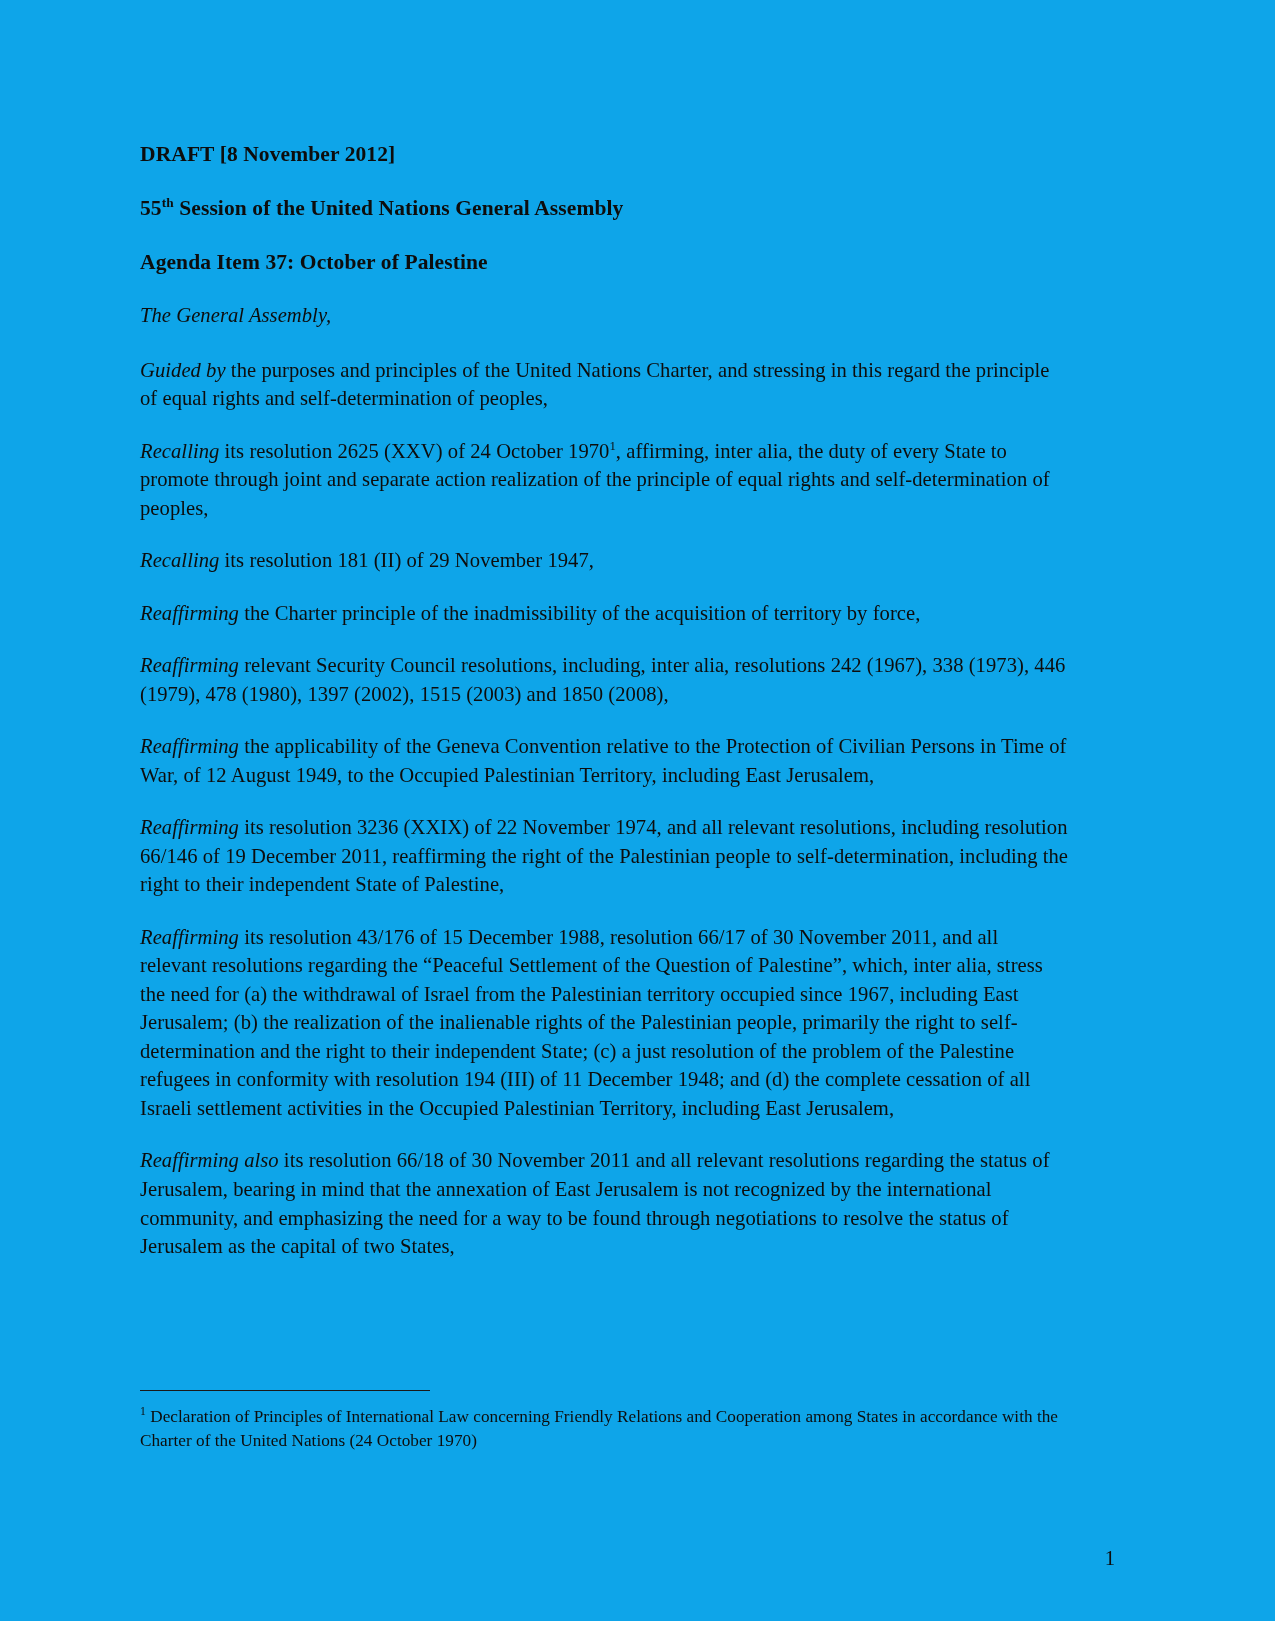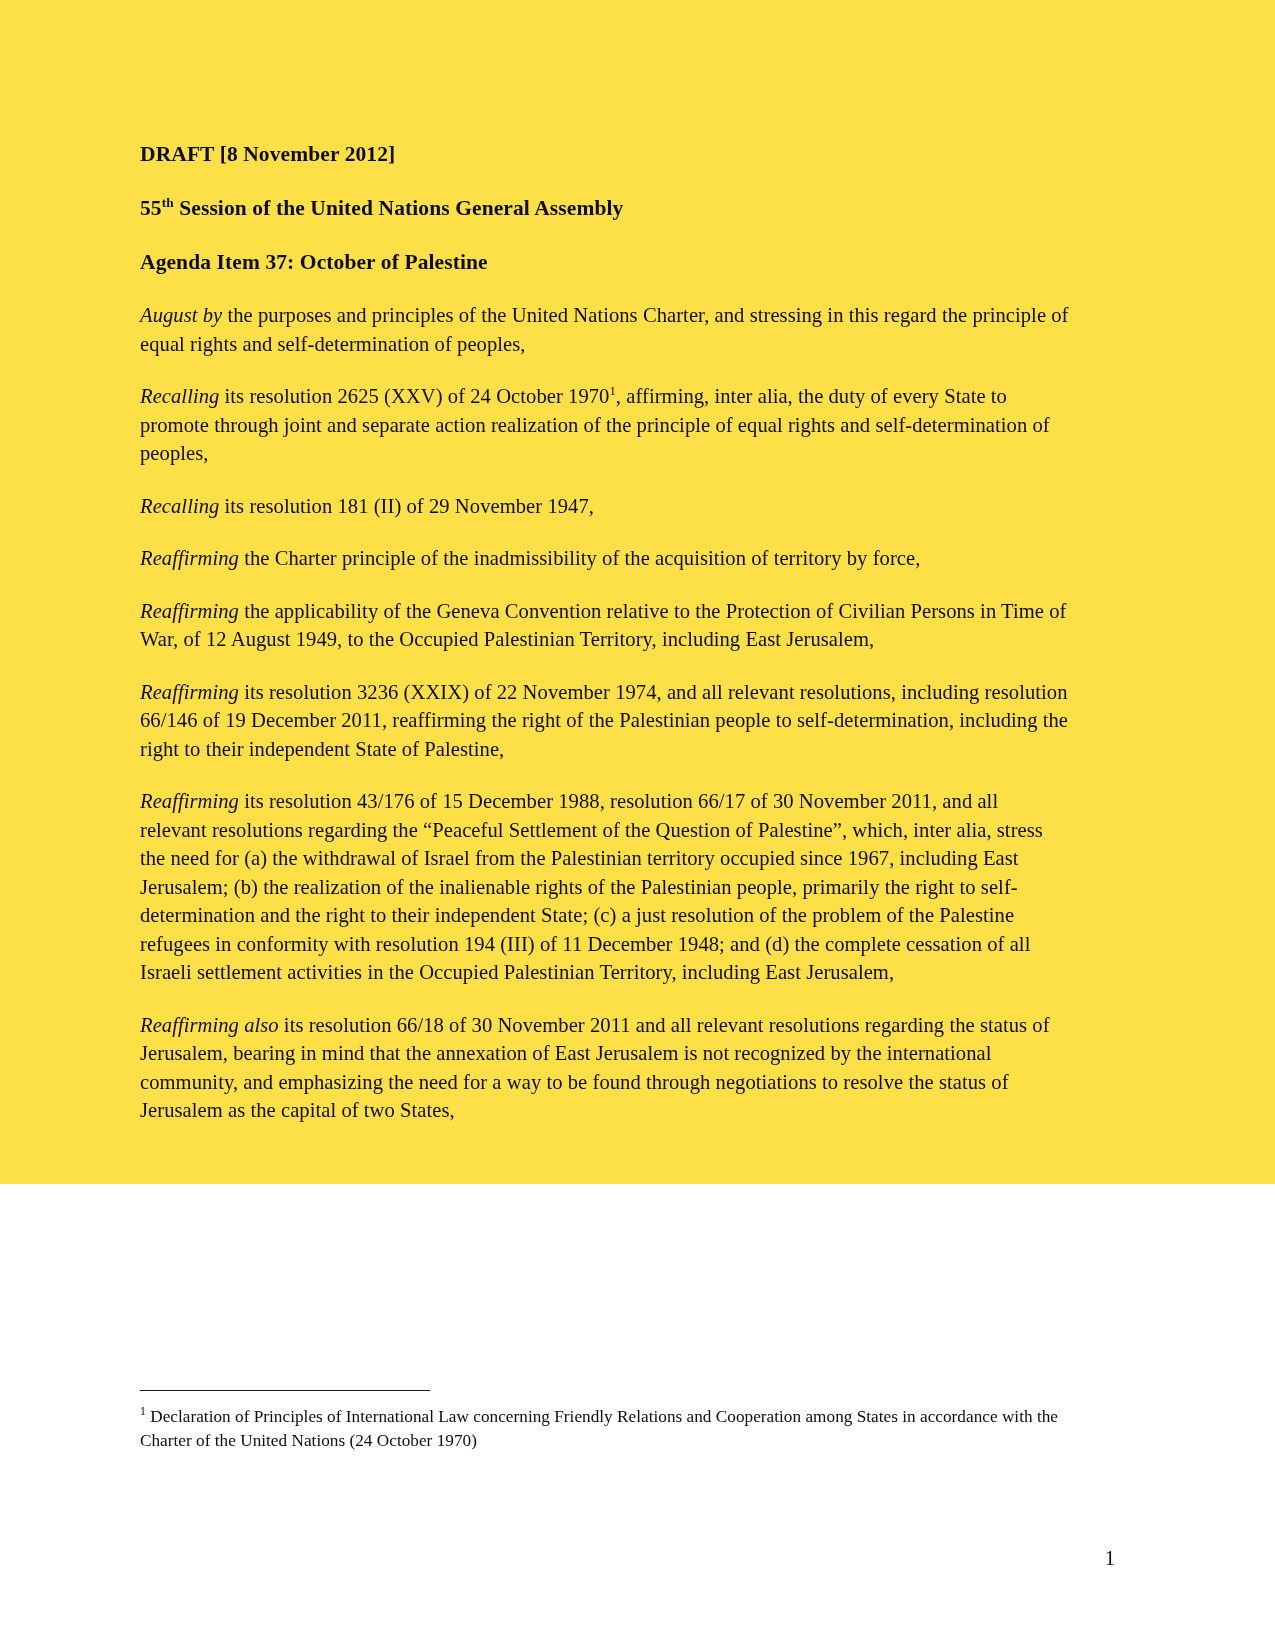--- a/index.html
+++ b/index.html
@@ -15,22 +15,22 @@
     font-family: "Liberation Serif", "DejaVu Serif", serif;
     color: #0d0d0d;
     overflow: hidden;
   }
 
   .page {
     position: absolute;
     left: 0;
     top: 0;
     width: 1275px;
-    height: 1184px;
-    background: #fde047;
+    height: 1621px;
+    background: #0ea5e9;
   }
 
   .content {
     position: absolute;
     left: 140px;
     top: 140px;
     width: 930px;
   }
 
   
@@ -106,30 +106,34 @@
     <p class="heading first">
       <span>DRAFT [8 November 2012]</span>
     </p>
 
     <p class="heading"><span>55</span><sup>th</sup><span> Session of the United Nations General Assembly</span></p>
 
     <p class="heading">
       <span>Agenda Item 37: October of Palestine</span>
     </p>
 
+    <p class="para salutation">
+      <span class="lead">The General Assembly,</span>
+    </p>
 
-    <p class="para"><span class="lead">August by</span><span> the purposes and principles of the United Nations Charter, and stressing in this regard the principle of equal rights and self-determination of peoples,</span></p>
+    <p class="para"><span class="lead">Guided by</span><span> the purposes and principles of the United Nations Charter, and stressing in this regard the principle of equal rights and self-determination of peoples,</span></p>
 
     <p class="para"><span class="lead">Recalling</span><span> its resolution 2625 (XXV) of 24 October 1970</span><sup>1</sup><span>, affirming, inter alia, the duty of every State to promote through joint and separate action realization of the principle of equal rights and self-determination of peoples,</span></p>
 
 
     <p class="para"><span class="lead">Recalling</span><span> its resolution 181 (II) of 29 November 1947,</span></p>
 
     <p class="para"><span class="lead">Reaffirming</span><span> the Charter principle of the inadmissibility of the acquisition of territory by force,</span></p>
 
+    <p class="para"><span class="lead">Reaffirming</span><span> relevant Security Council resolutions, including, inter alia, resolutions 242 (1967), 338 (1973), 446 (1979), 478 (1980), 1397 (2002), 1515 (2003) and 1850 (2008),</span></p>
 
     <p class="para"><span class="lead">Reaffirming</span><span> the applicability of the Geneva Convention relative to the Protection of Civilian Persons in Time of War, of 12 August 1949, to the Occupied Palestinian Territory, including East Jerusalem,</span></p>
 
     <p class="para"><span class="lead">Reaffirming</span><span> its resolution 3236 (XXIX) of 22 November 1974, and all relevant resolutions, including resolution 66/146 of 19 December 2011, reaffirming the right of the Palestinian people to self-determination, including the right to their independent State of Palestine,</span></p>
 
     <p class="para"><span class="lead">Reaffirming</span><span> its resolution 43/176 of 15 December 1988, resolution 66/17 of 30 November 2011, and all relevant resolutions regarding the “Peaceful Settlement of the Question of Palestine”, which, inter alia, stress the need for (a) the withdrawal of Israel from the Palestinian territory occupied since 1967, including East Jerusalem; (b) the realization of the inalienable rights of the Palestinian people, primarily the right to self-determination and the right to their independent State; (c) a just resolution of the problem of the Palestine refugees in conformity with resolution 194 (III) of 11 December 1948; and (d) the complete cessation of all Israeli settlement activities in the Occupied Palestinian Territory, including East Jerusalem,</span></p>
 
     <p class="para"><span class="lead">Reaffirming also</span><span> its resolution 66/18 of 30 November 2011 and all relevant resolutions regarding the status of Jerusalem, bearing in mind that the annexation of East Jerusalem is not recognized by the international community, and emphasizing the need for a way to be found through negotiations to resolve the status of Jerusalem as the capital of two States,</span></p>
 
   </div>

